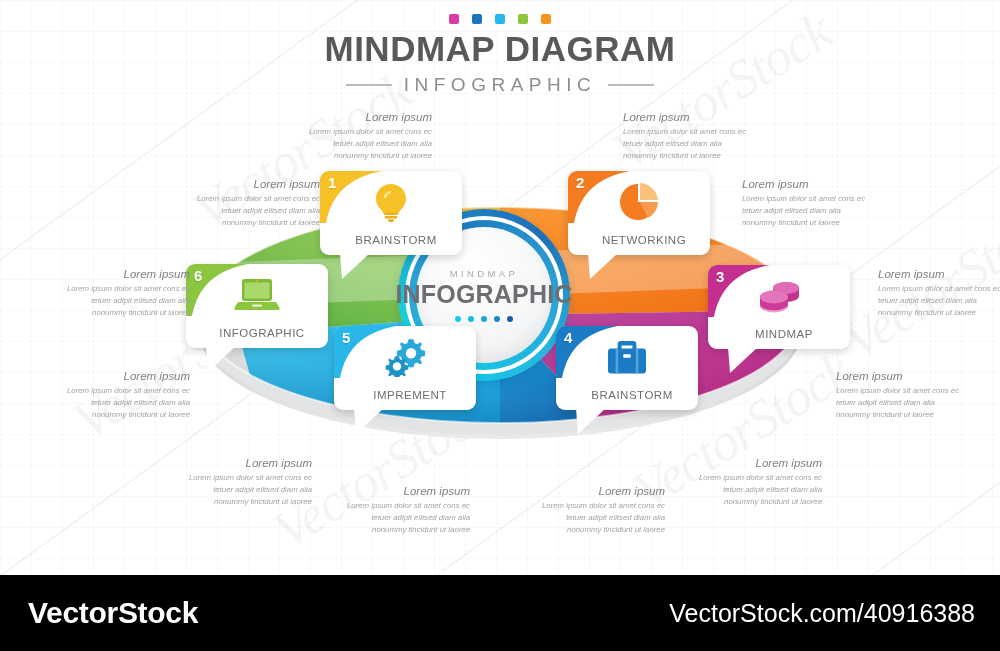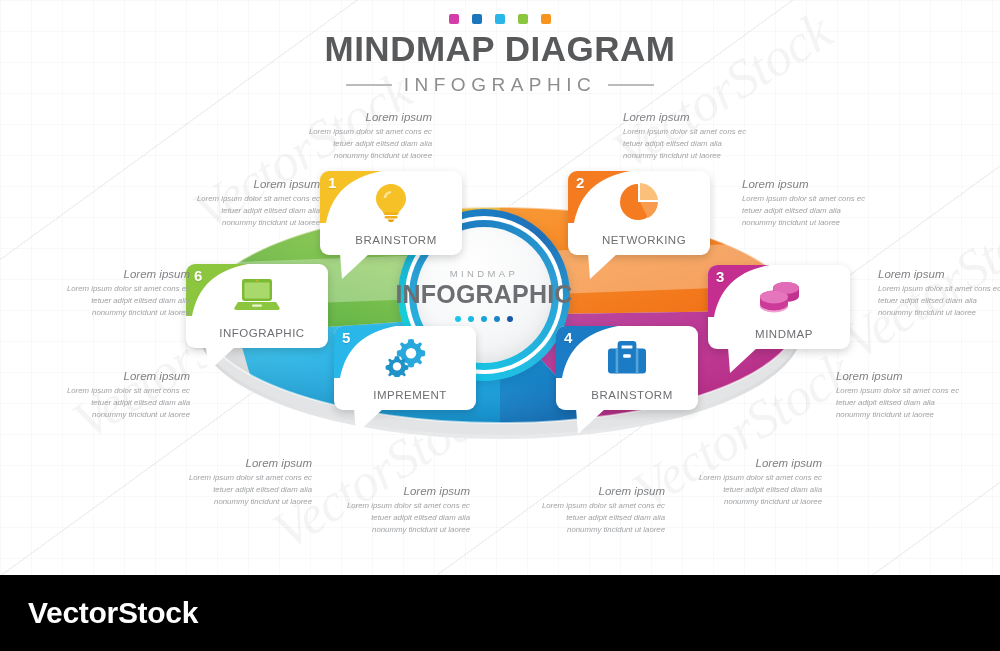--- a/index.html
+++ b/index.html
@@ -468,15 +468,16 @@
     <div class="l-body">Lorem ipsum dolor sit amet cons ec tetuer adipit elitsed diam alia nonummy tincidunt ut laoree</div>
   </div>
 
   <div class="lorem right-align" style="left:690px; top:457px;">
     <div class="l-head">Lorem ipsum</div>
     <div class="l-body">Lorem ipsum dolor sit amet cons ec tetuer adipit elitsed diam alia nonummy tincidunt ut laoree</div>
   </div>
 
   <div class="footer">
     <div class="footer-brand">VectorStock</div>
+    <div class="footer-url">VectorStock.com/40916388</div>
   </div>
 
 </div>
 
 </body></html>

